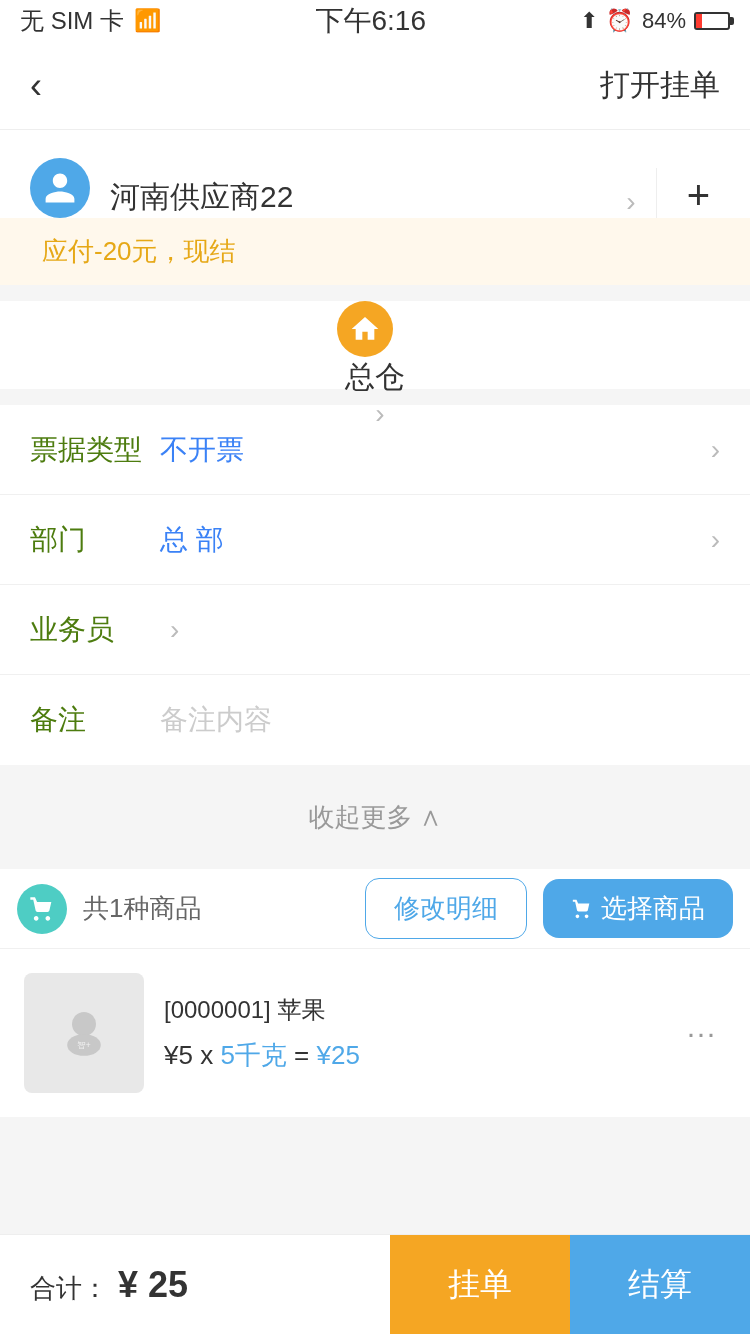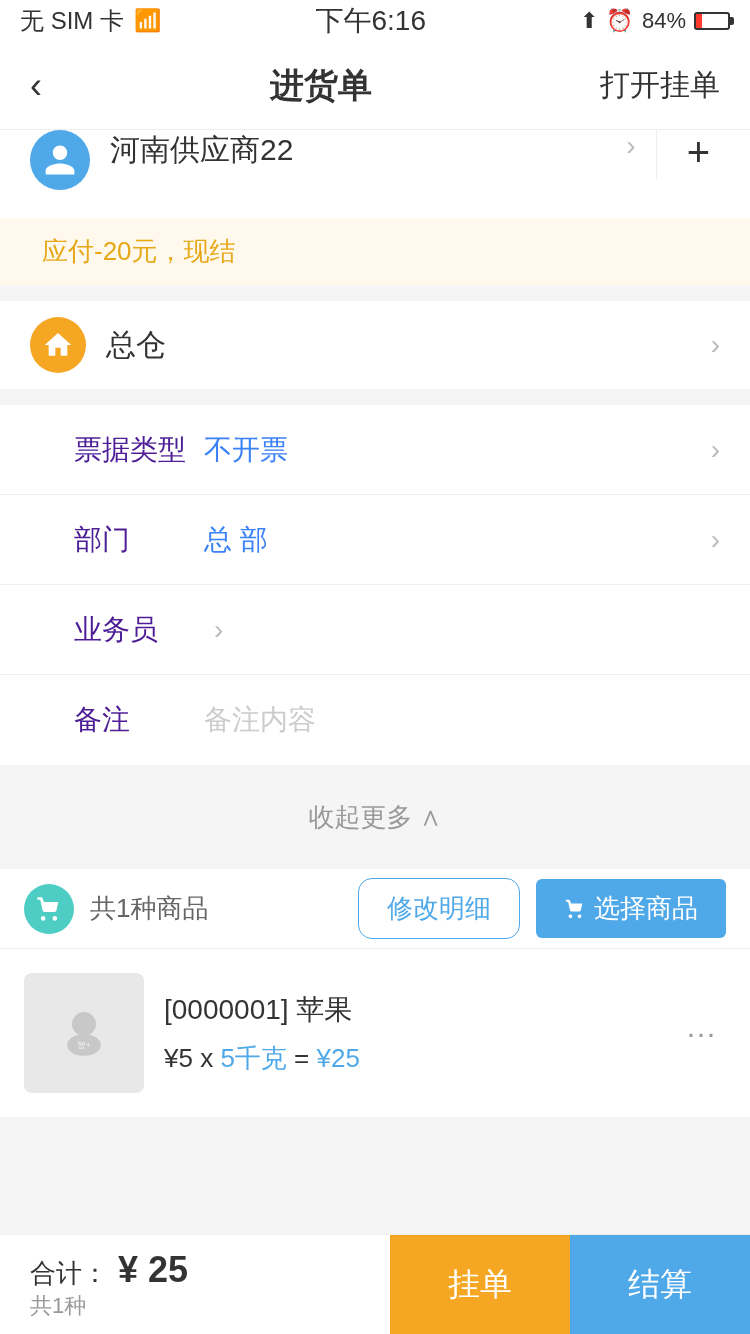--- a/index.html
+++ b/index.html
@@ -56,21 +56,21 @@
 
     
     .section {
       background: #fff;
       margin-bottom: 16px;
     }
 
     
     .supplier-row {
       display: flex;
-      align-items: flex-start;
+      align-items: flex-end;
       padding: 0 30px;
       height: 88px;
       border-bottom: none;
     }
     .supplier-avatar {
       width: 60px;
       height: 60px;
       border-radius: 50%;
       background: #4fa8e8;
       display: flex;
@@ -111,20 +111,21 @@
       color: #e6a817;
     }
 
     
     .warehouse-row {
       display: flex;
       align-items: center;
       padding: 0 30px;
       height: 88px;
       background: #fff;
+      flex-direction: column;
     }
     .warehouse-icon {
       width: 56px;
       height: 56px;
       border-radius: 50%;
       background: #f5a623;
       display: flex;
       align-items: center;
       justify-content: center;
       margin-right: 20px;
@@ -145,24 +146,23 @@
     .form-row {
       display: flex;
       align-items: center;
       padding: 0 30px;
       height: 90px;
       border-bottom: 1px solid #f0f0f0;
     }
     .form-row:last-child { border-bottom: none; }
     .form-label {
       font-size: 28px;
-      color: #4c1d95;
+      color: #4d7c0f;
       width: 130px;
       flex-shrink: 0;
-      margin-left: 44px;
     }
     .form-value {
       flex: 1;
       font-size: 28px;
       color: #3b82f6;
     }
     .form-placeholder {
       flex: 1;
       font-size: 28px;
       color: #ccc;
@@ -179,21 +179,21 @@
       color: #999;
       cursor: pointer;
       margin-bottom: 16px;
     }
 
     
     .product-header {
       background: #fff;
       display: flex;
       align-items: center;
-      padding: 0 24px;
+      padding: 0 17px;
       height: 80px;
       border-bottom: 1px solid #f0f0f0;
     }
     .product-cart-icon {
       width: 50px;
       height: 50px;
       border-radius: 50%;
       background: #4ecdc4;
       display: flex;
       align-items: center;
@@ -215,21 +215,21 @@
       border-radius: 14px;
       font-size: 26px;
       margin-right: 16px;
       cursor: pointer;
     }
     .btn-solid {
       background: #4fa8e8;
       color: #fff;
       border: none;
       padding: 12px 28px;
-      border-radius: 6px;
+      border-radius: 16px;
       font-size: 26px;
       cursor: pointer;
       display: flex;
       align-items: center;
       gap: 8px;
     }
 
     
     .product-item {
       background: #fff;
@@ -245,21 +245,21 @@
       border-radius: 8px;
       display: flex;
       align-items: center;
       justify-content: center;
       margin-right: 20px;
       flex-shrink: 0;
     }
     .product-thumb svg { width: 60px; height: 60px; opacity: 0.4; }
     .product-info { flex: 1; }
     .product-name {
-      font-size: 28px;
+      font-size: 24px;
       color: #333;
       margin-bottom: 12px;
     }
     .product-price {
       font-size: 26px;
       color: #333;
     }
     .price-highlight { color: #4fa8e8; }
     .product-more {
       font-size: 30px;
@@ -341,21 +341,20 @@
     <span>84%</span>
     <span style="display:inline-block;width:36px;height:18px;border:2px solid #333;border-radius:3px;position:relative;">
       <span style="display:block;width:20%;height:100%;background:#ff3b30;"></span>
       <span style="position:absolute;right:-6px;top:3px;width:4px;height:8px;background:#333;border-radius:0 2px 2px 0;"></span>
     </span>
   </div>
 </div>
 
 <div class="nav-bar">
   <span class="nav-back">‹</span>
-  <span class="nav-title">进货单</span>
   <span class="nav-action">打开挂单</span>
 </div>
 
 <div class="section">
   <div class="supplier-row">
     <div class="supplier-avatar">
       <svg viewBox="0 0 24 24">
         <path d="M12 12c2.7 0 4.8-2.1 4.8-4.8S14.7 2.4 12 2.4 7.2 4.5 7.2 7.2 9.3 12 12 12zm0 2.4c-3.2 0-9.6 1.6-9.6 4.8v2.4h19.2v-2.4c0-3.2-6.4-4.8-9.6-4.8z"></path>
       </svg>
     </div>
@@ -450,17 +449,16 @@
 </div>
 
 <div style="height: 100px;"></div>
 
 <div class="bottom-bar">
   <div class="total-area">
     <div class="total-label">
       <span>合计：</span>
       <span class="total-amount">¥ 25</span>
     </div>
-    <div class="total-sub">共1种</div>
   </div>
   <button class="btn-pending">挂单</button>
   <button class="btn-settle">结算</button>
 </div>
 
 </body></html>

